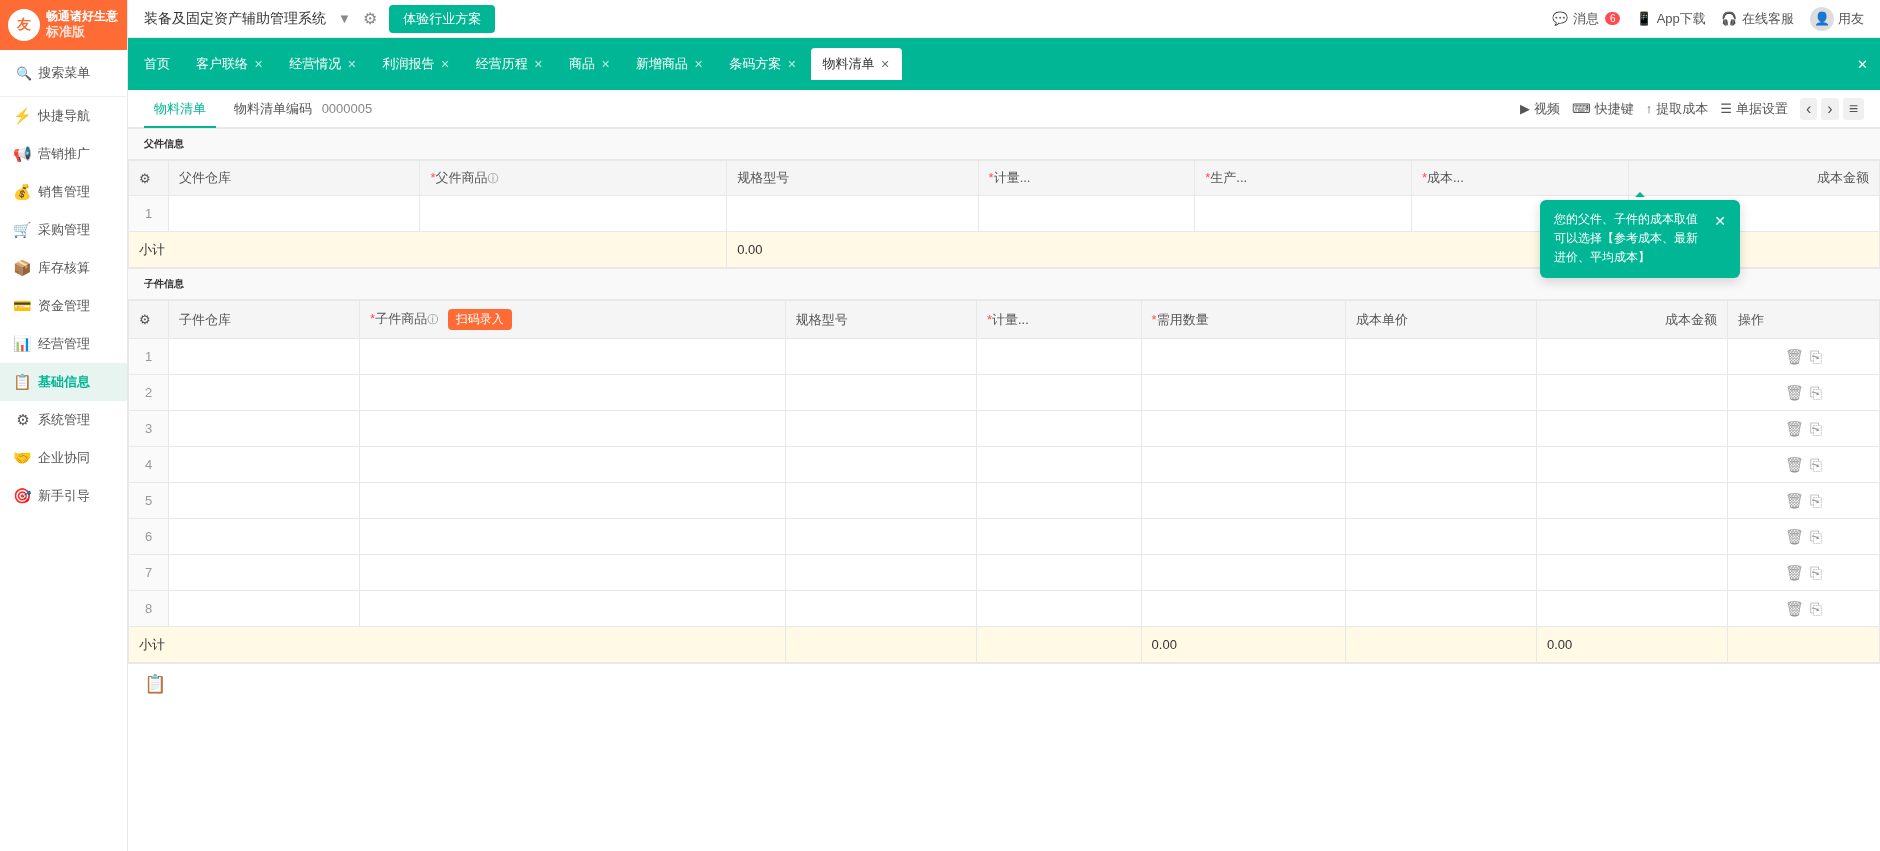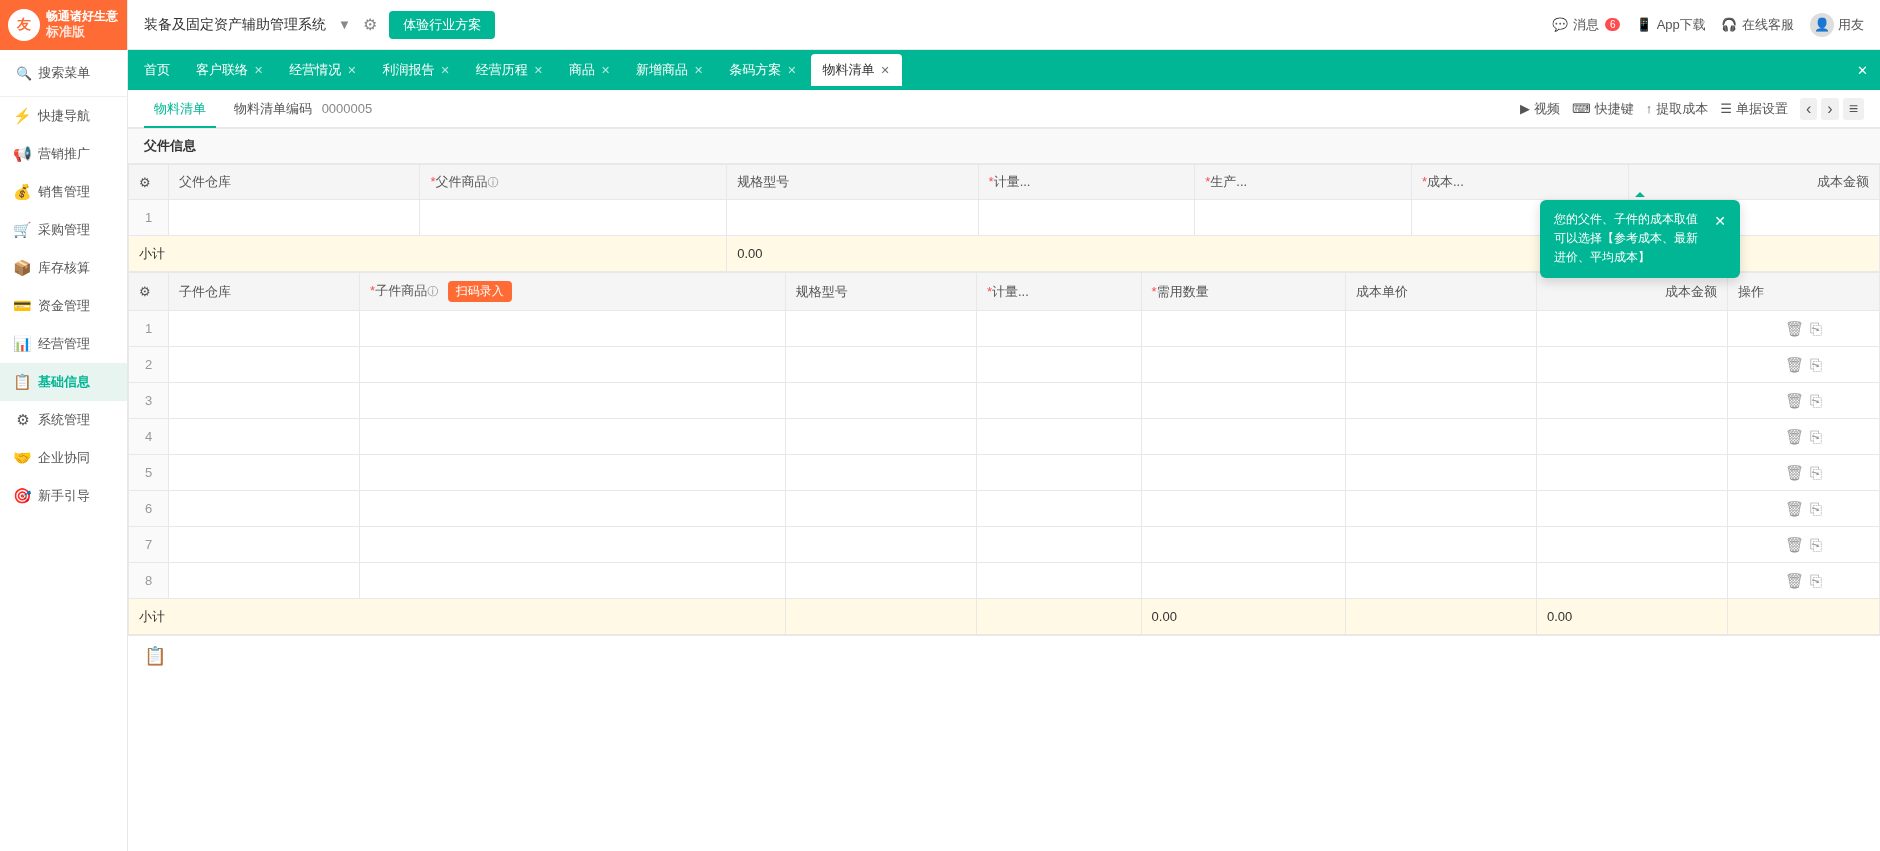--- a/index.html
+++ b/index.html
@@ -61,21 +61,21 @@
       flex: 1;
       display: flex;
       flex-direction: column;
       overflow: hidden;
     }
 
     
     .topbar {
       background: #fff;
       border-bottom: 1px solid #e8e8e8;
-      height: 50px;
+      height: 38px;
       display: flex;
       align-items: center;
       padding: 0 16px;
       gap: 12px;
     }
     .topbar-btn {
       background: #00b694;
       color: #fff;
       border: none;
       border-radius: 4px;
@@ -99,21 +99,21 @@
       font-size: 10px;
       padding: 1px 5px;
       margin-left: 2px;
     }
 
     
     .nav-tabs {
       background: #00b694;
       display: flex;
       align-items: center;
-      height: 40px;
+      height: 52px;
       padding: 0 4px;
       gap: 2px;
       flex-shrink: 0;
     }
     .nav-tab {
       padding: 0 12px;
       height: 32px;
       display: flex;
       align-items: center;
       gap: 6px;
@@ -140,21 +140,21 @@
       align-items: center;
       gap: 4px;
       cursor: pointer;
       color: #555;
       font-size: 13px;
     }
 
     
     .section-header {
       padding: 8px 16px;
-      font-size: 13px;
+      font-size: 10px;
       font-weight: bold;
       color: #333;
       background: #f9f9f9;
       border-bottom: 1px solid #e8e8e8;
       border-top: 1px solid #e8e8e8;
     }
 
     
     .data-table {
       width: 100%;
@@ -477,20 +477,23 @@
         <tr class="subtotal">
           <td colspan="3" class="subtotal-label">
             <span>小计</span>
           </td>
           <td colspan="4" class="subtotal-val">0.00</td>
           <td class="subtotal-val">0.00</td>
         </tr>
       </tbody>
     </table>
 
+    <div class="section-header">
+      <span>子件信息</span>
+    </div>
 
     <table class="data-table">
       <thead>
         <tr>
           <th class="col-settings"><span>⚙</span></th>
           <th>子件仓库</th>
           <th style="position:relative;">
             <span class="required">*</span>子件商品<span style="color:#888;font-size:11px;">ⓘ</span>
             <button class="scan-btn" style="margin-left:6px;">扫码录入</button>
           </th>

